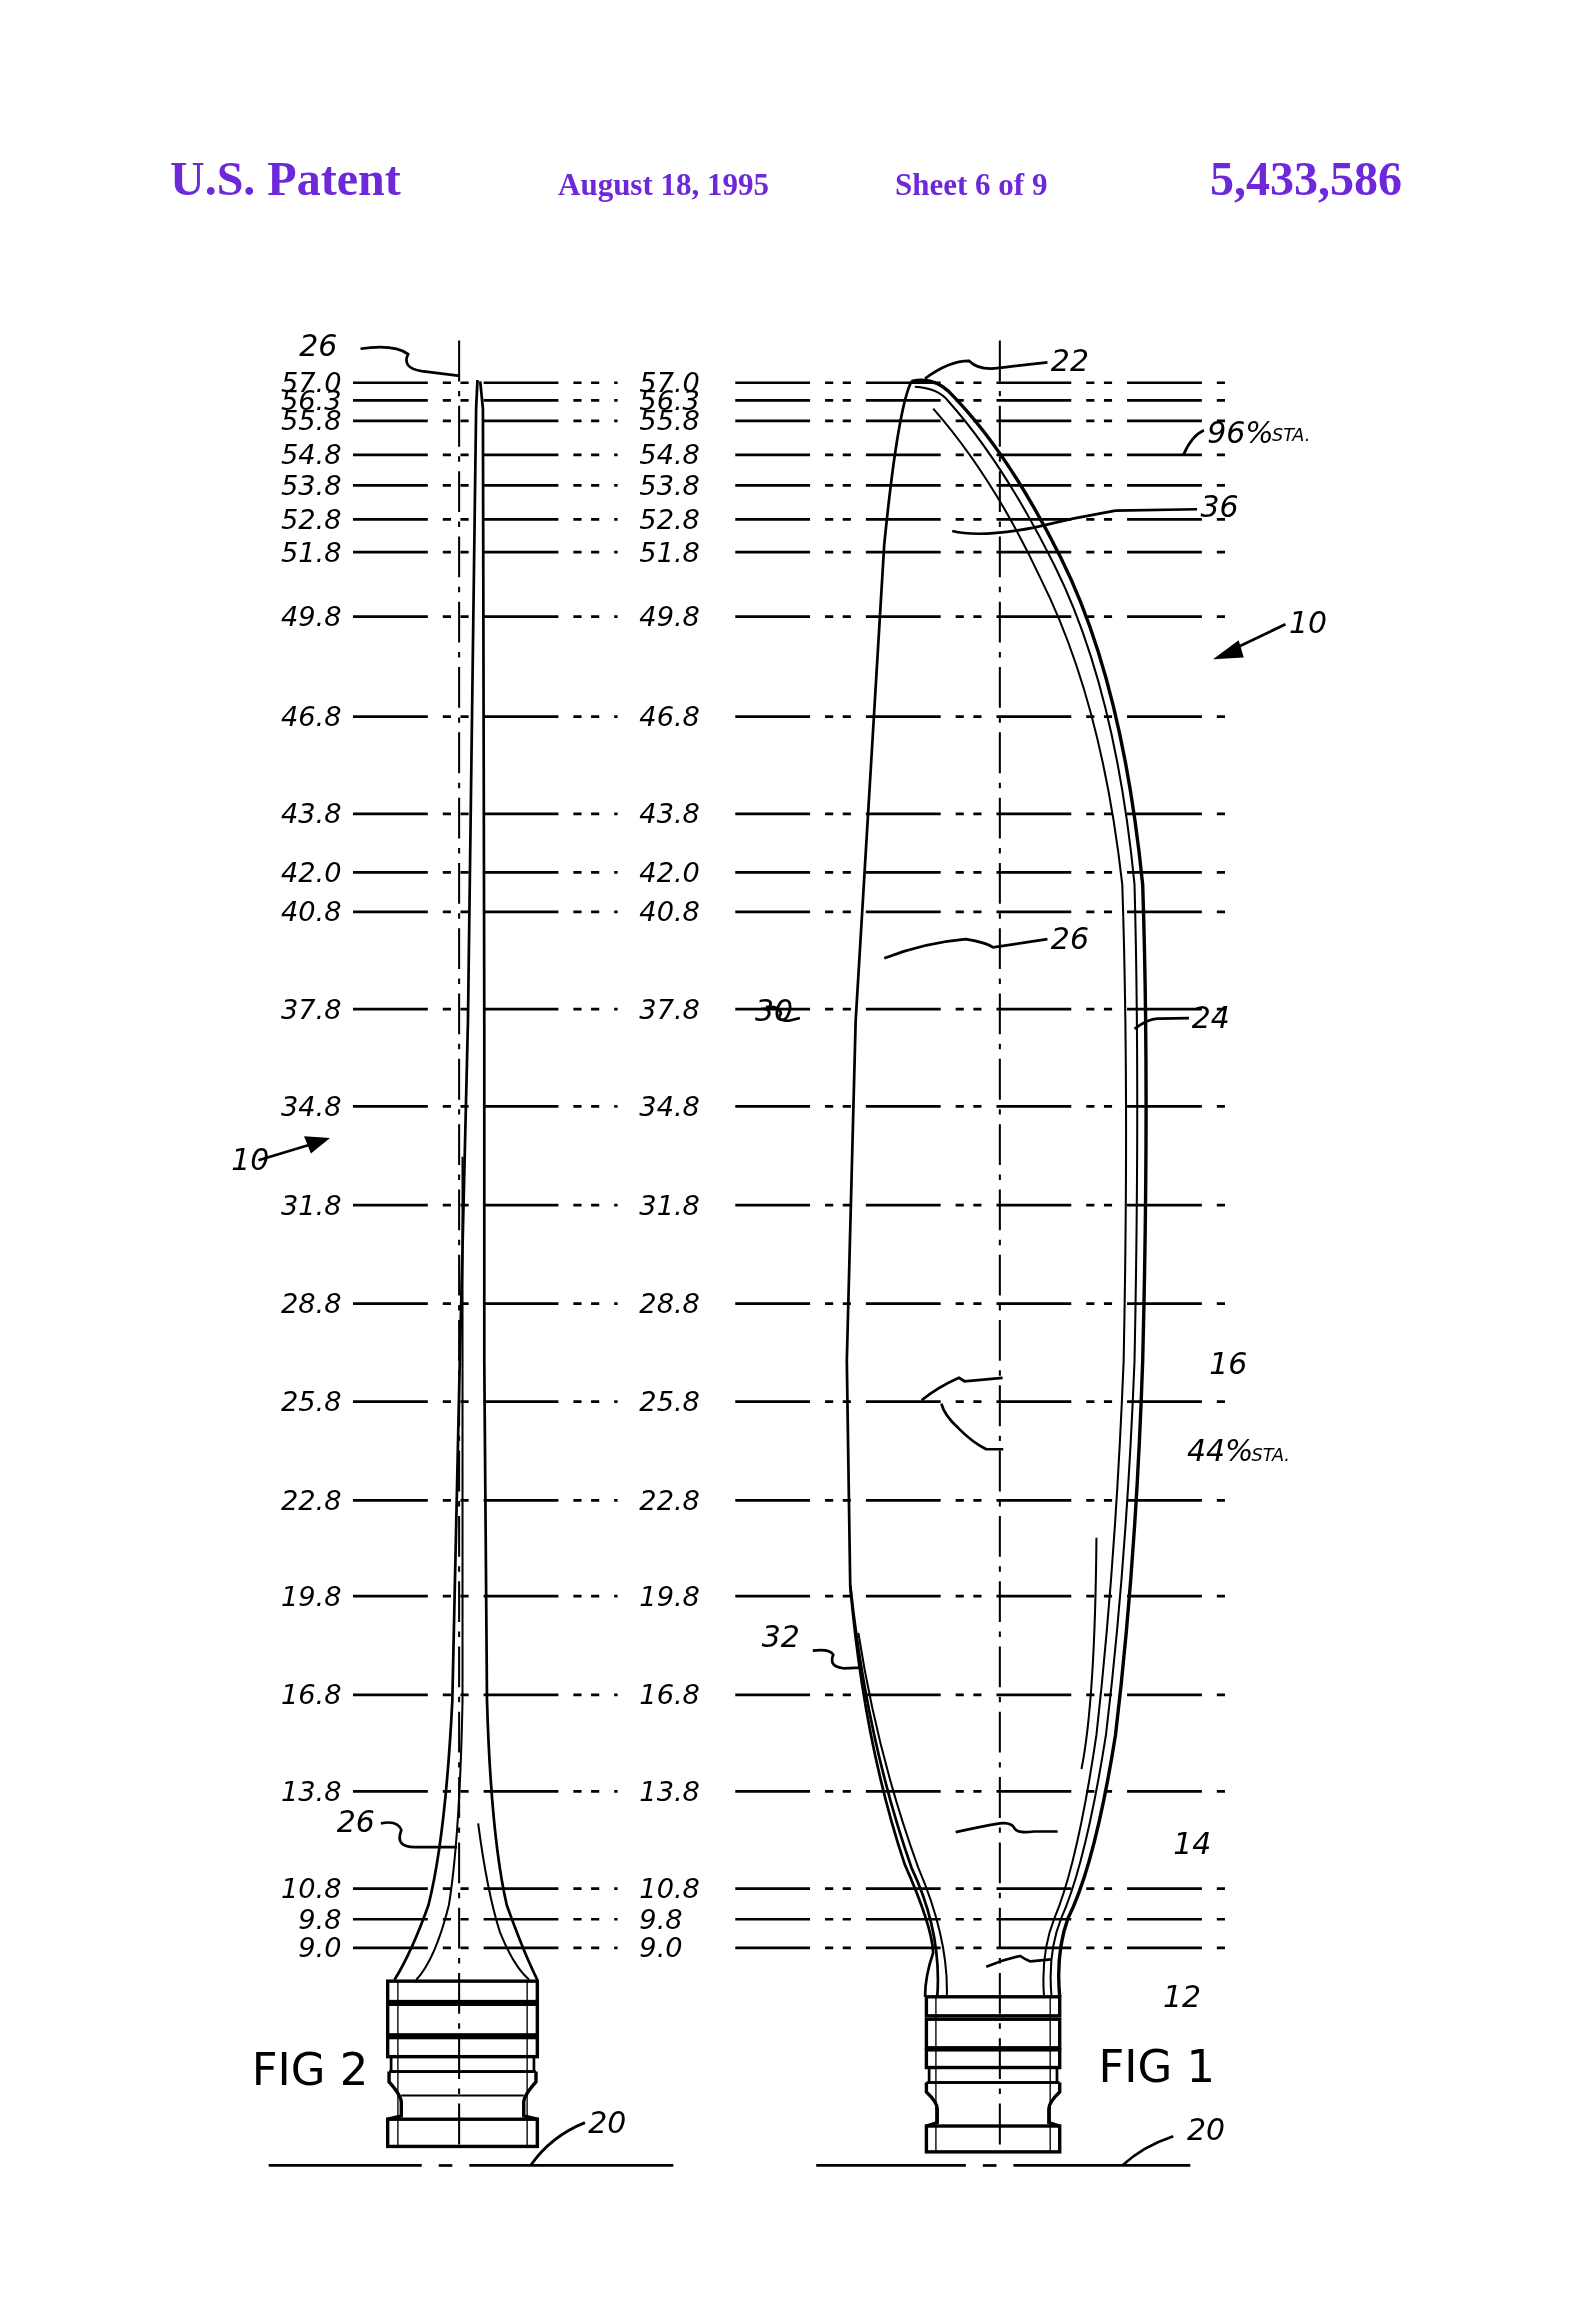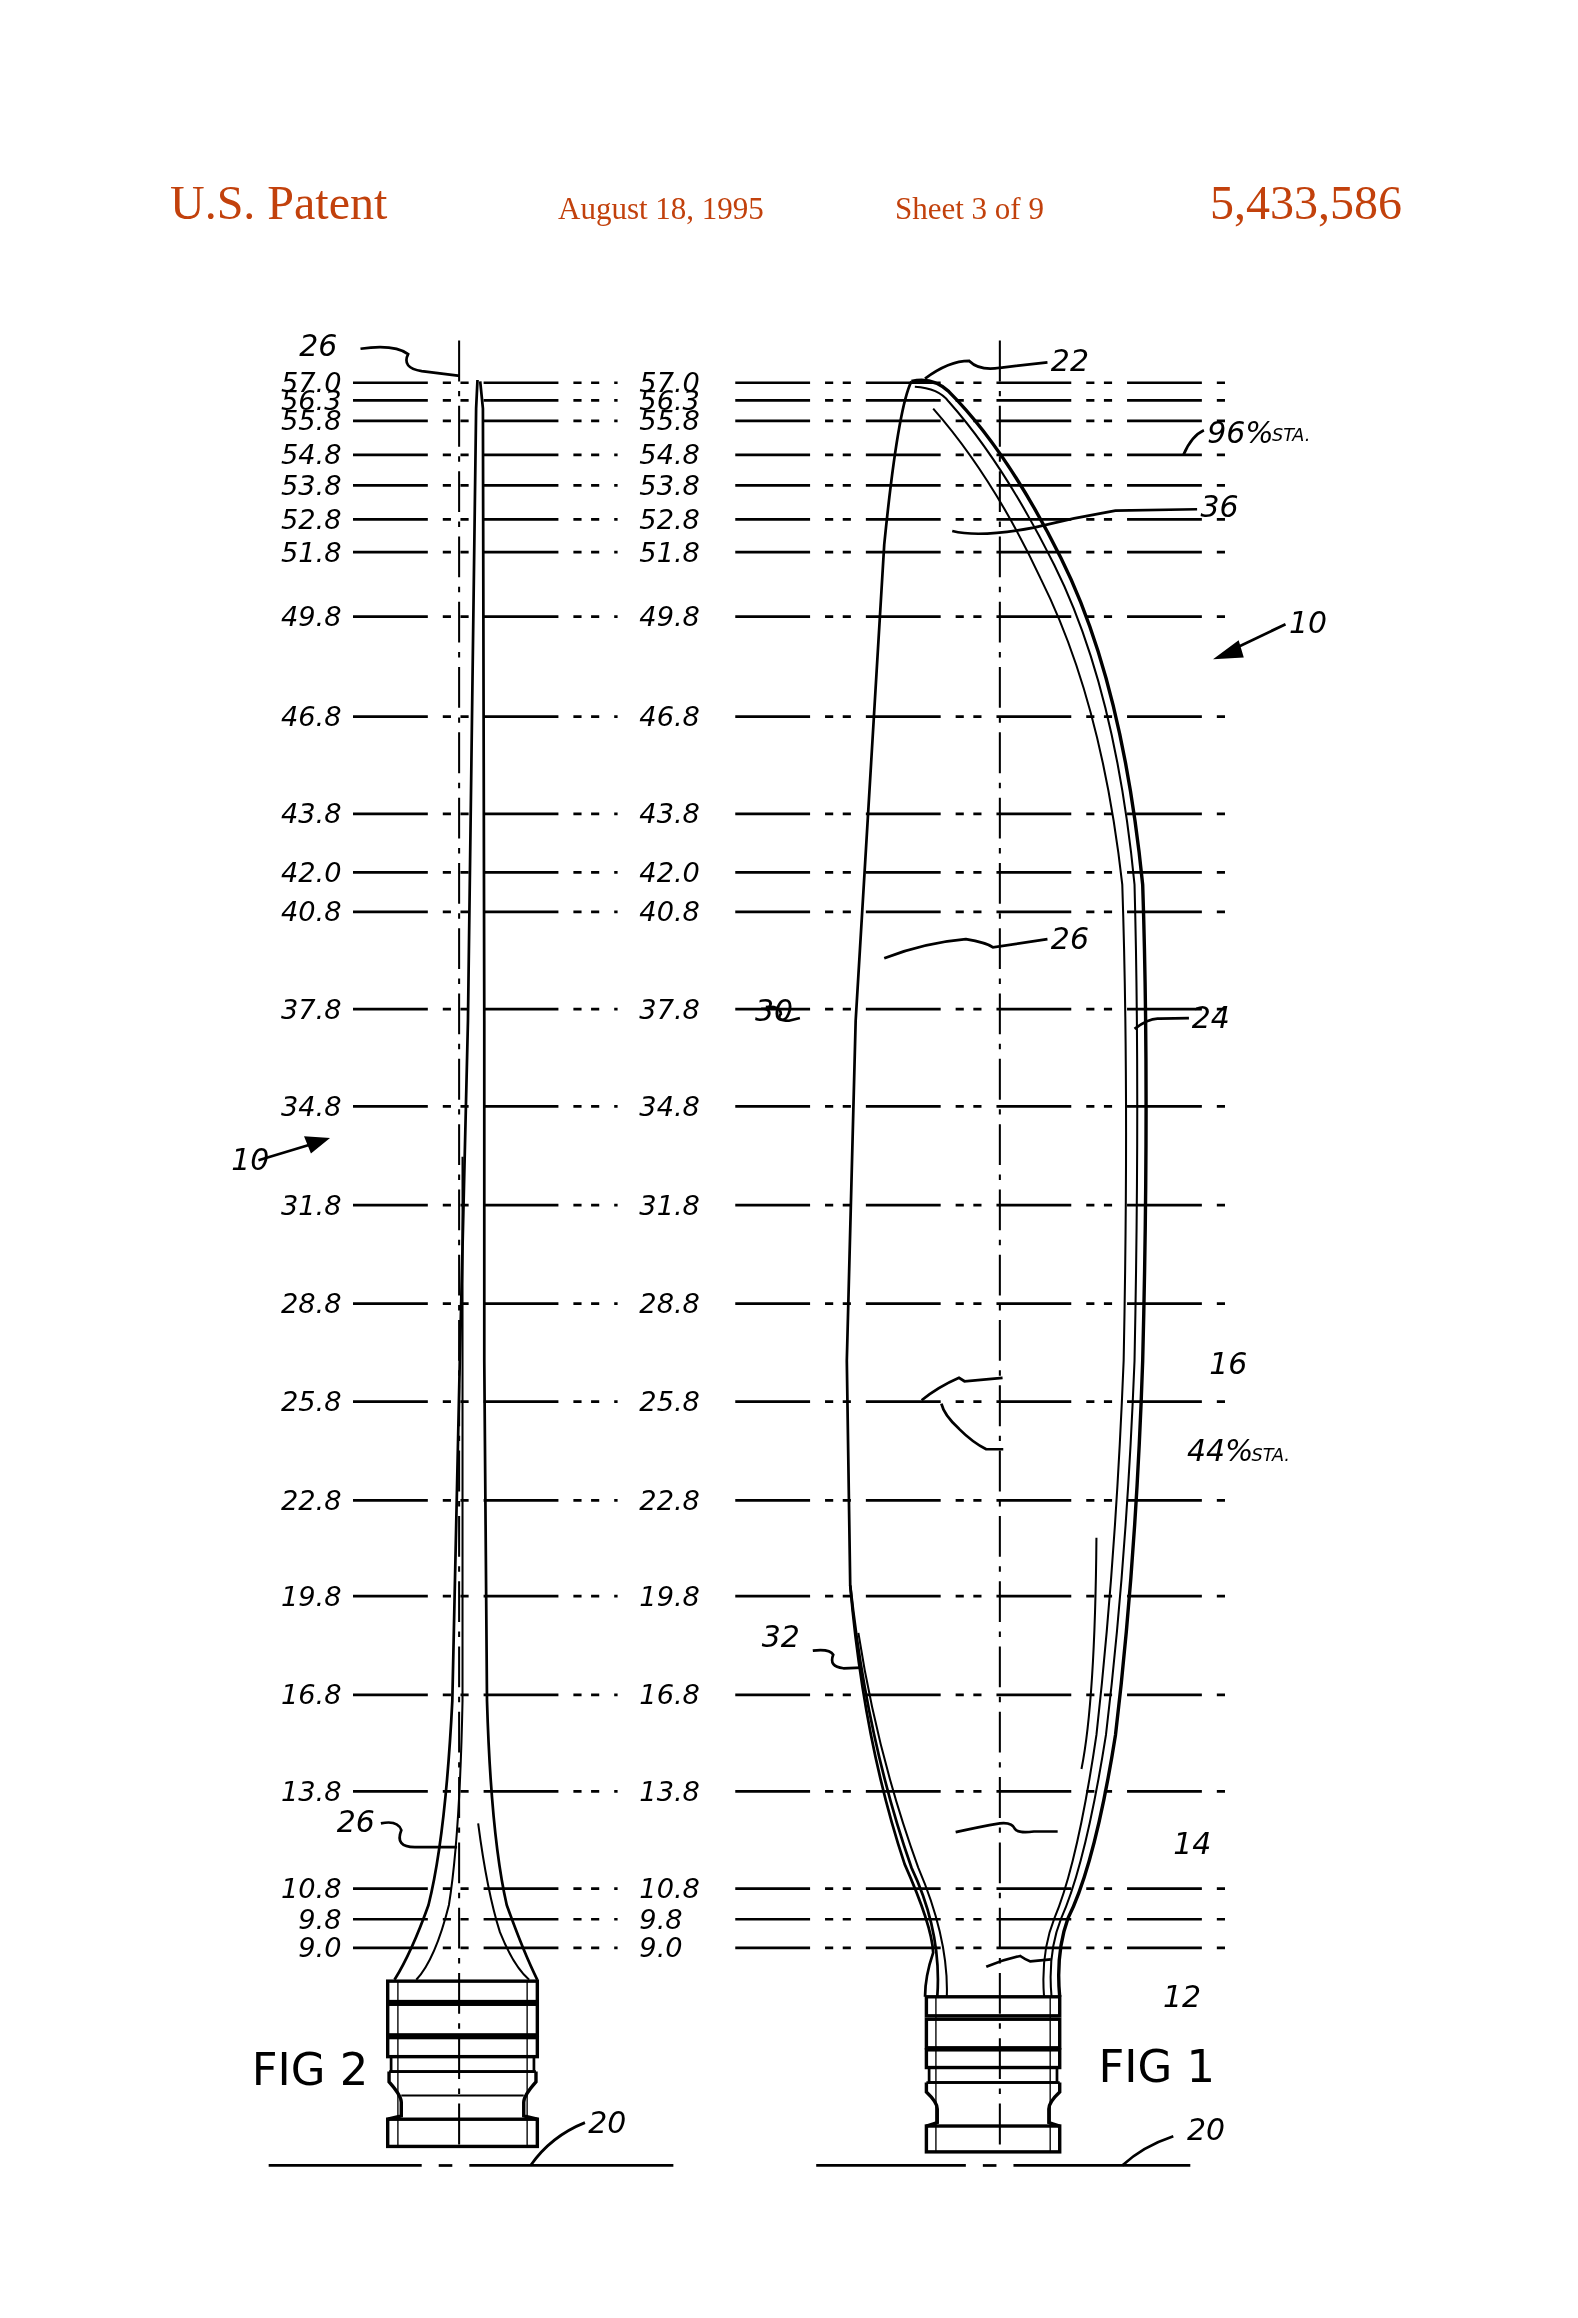--- a/index.html
+++ b/index.html
@@ -1,34 +1,34 @@
 <!DOCTYPE html>
 <html style="font-size:11px"><head>
 <meta charset="utf-8">
 <style>
   html, body { margin:0; padding:0; background:#ffffff; }
   body { width:1578px; height:2319px; position:relative; overflow:hidden; font-family:"Liberation Serif", serif; color:#000; }
-  .hdr { position:absolute; top:151px; font-family:"Liberation Serif", serif; font-weight:normal; color:#c2410c; white-space:nowrap;margin-top:24px; }
+  .hdr { position:absolute; top:151px; font-family:"Liberation Serif", serif; font-weight:bold; color:#6d28d9; white-space:nowrap; }
   #h-title { left:170px; font-size:48px; }
   #h-date { left:558px; font-size:31px; top:167px; }
   #h-sheet { left:895px; font-size:31px; top:167px; }
   #h-num { left:1210px; font-size:48px; }
   svg { position:absolute; left:0; top:0; }
   .lbl { font-family:"DejaVu Sans", sans-serif; font-style:italic; font-size:40px; fill:#000; }
   .ref { font-family:"DejaVu Sans", sans-serif; font-style:italic; font-size:44px; fill:#000; }
   .fig { font-family:"DejaVu Sans", sans-serif; font-size:66px; fill:#000; }
   .sta { font-family:"DejaVu Sans", sans-serif; font-style:italic; font-size:44px; fill:#000; }
   .sta-small { font-family:"DejaVu Sans", sans-serif; font-style:italic; font-size:26px; fill:#000; }
 </style>
 </head>
 <body>
 
 <div class="hdr" id="h-title">U.S. Patent</div>
 <div class="hdr" id="h-date">August 18, 1995</div>
-<div class="hdr" id="h-sheet">Sheet 3 of 9</div>
+<div class="hdr" id="h-sheet">Sheet 6 of 9</div>
 <div class="hdr" id="h-num">5,433,586</div>
 
 <svg id="drawing" width="1578" height="2319" viewBox="0 0 2320 3408" xmlns="http://www.w3.org/2000/svg">
 
   <g id="station-lines" stroke="#000" stroke-width="4" fill="none">
       <line x1="519" x2="908" y1="562" y2="562" stroke-dasharray="110 22 12 14 12 22"></line>
       <line x1="1081" x2="1805" y1="562" y2="562" stroke-dasharray="110 22 12 14 12 22"></line>
       <line x1="519" x2="908" y1="588" y2="588" stroke-dasharray="110 22 12 14 12 22"></line>
       <line x1="1081" x2="1805" y1="588" y2="588" stroke-dasharray="110 22 12 14 12 22"></line>
       <line x1="519" x2="908" y1="618" y2="618" stroke-dasharray="110 22 12 14 12 22"></line>

